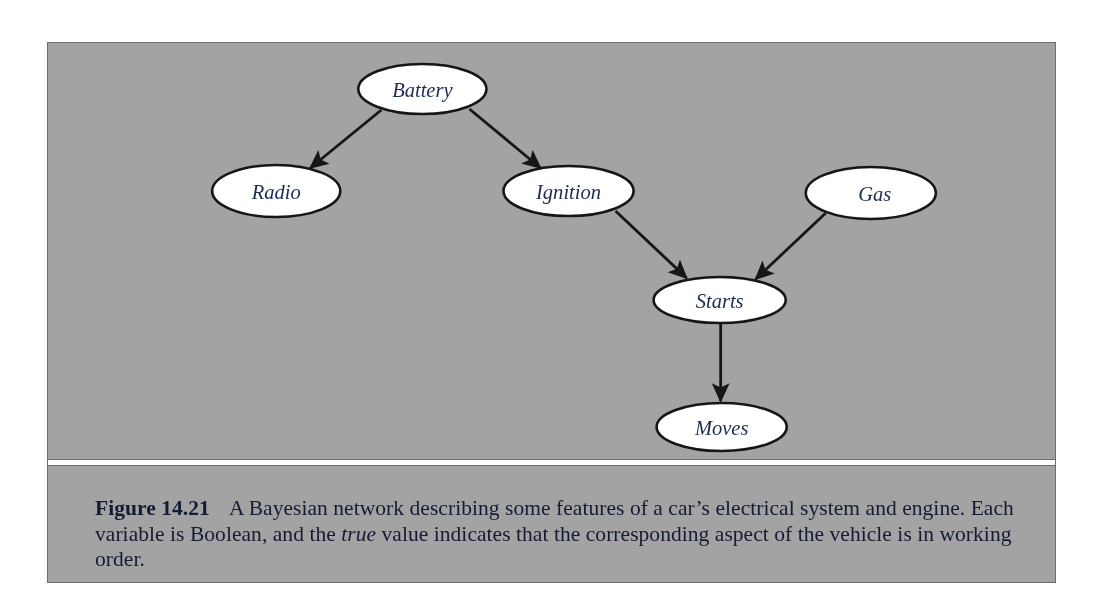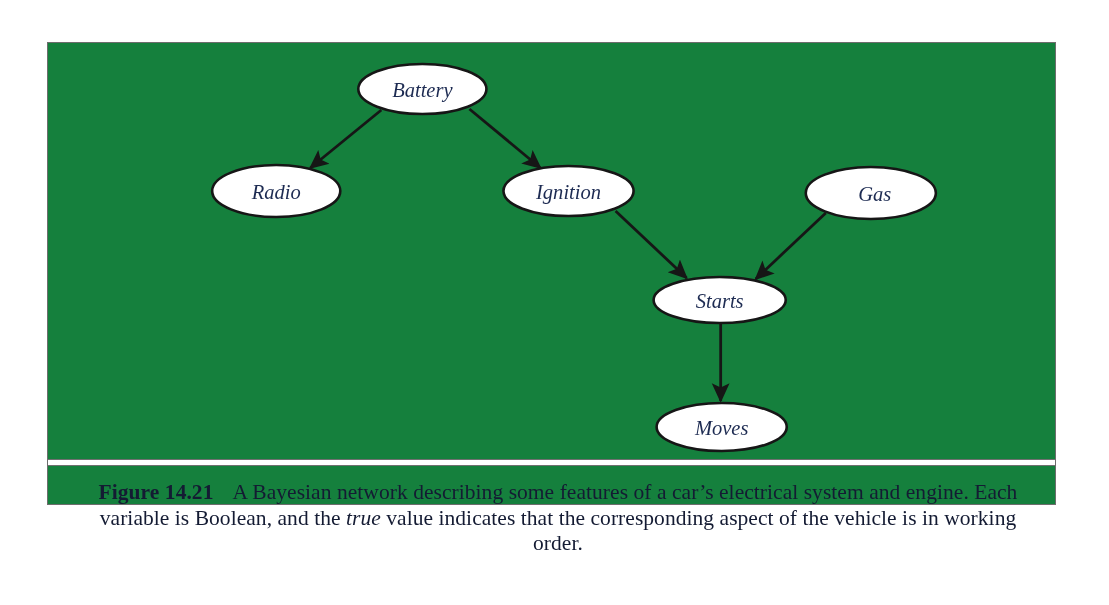--- a/index.html
+++ b/index.html
@@ -13,24 +13,24 @@
     height: 605px;
     font-family: "Liberation Serif", serif;
     position: relative;
     overflow: hidden;
   }
   #figure-frame {
     position: absolute;
     left: 47px;
     top: 42px;
     width: 1009px;
-    height: 463px;
+    height: 541px;
     box-sizing: border-box;
     border: 1.6px solid #6d6d6d;
-    background: #15803d;
+    background: #a3a3a3;
   }
   #diagram-area {
     position: absolute;
     left: 0;
     top: 0;
     width: 100%;
     height: 416px;
   }
   #diagram-svg {
     display: block;
@@ -76,22 +76,22 @@
     top: 423px;
     width: 100%;
     padding: 14px 18px 0 31px;
     box-sizing: border-box;
   }
   #caption-text {
     font-family: "Liberation Serif", serif;
     font-size: 21.5px;
     line-height: 25.5px;
     color: #141b33;
-    text-align: center;
-    margin: 0;
+    text-align: left;
+    margin: 16px;
     letter-spacing: 0.05px;
   }
   .caption-figure-label {
     font-weight: bold;
   }
   .caption-gap {
     display: inline-block;
     width: 19px;
   }
   .caption-italic {

